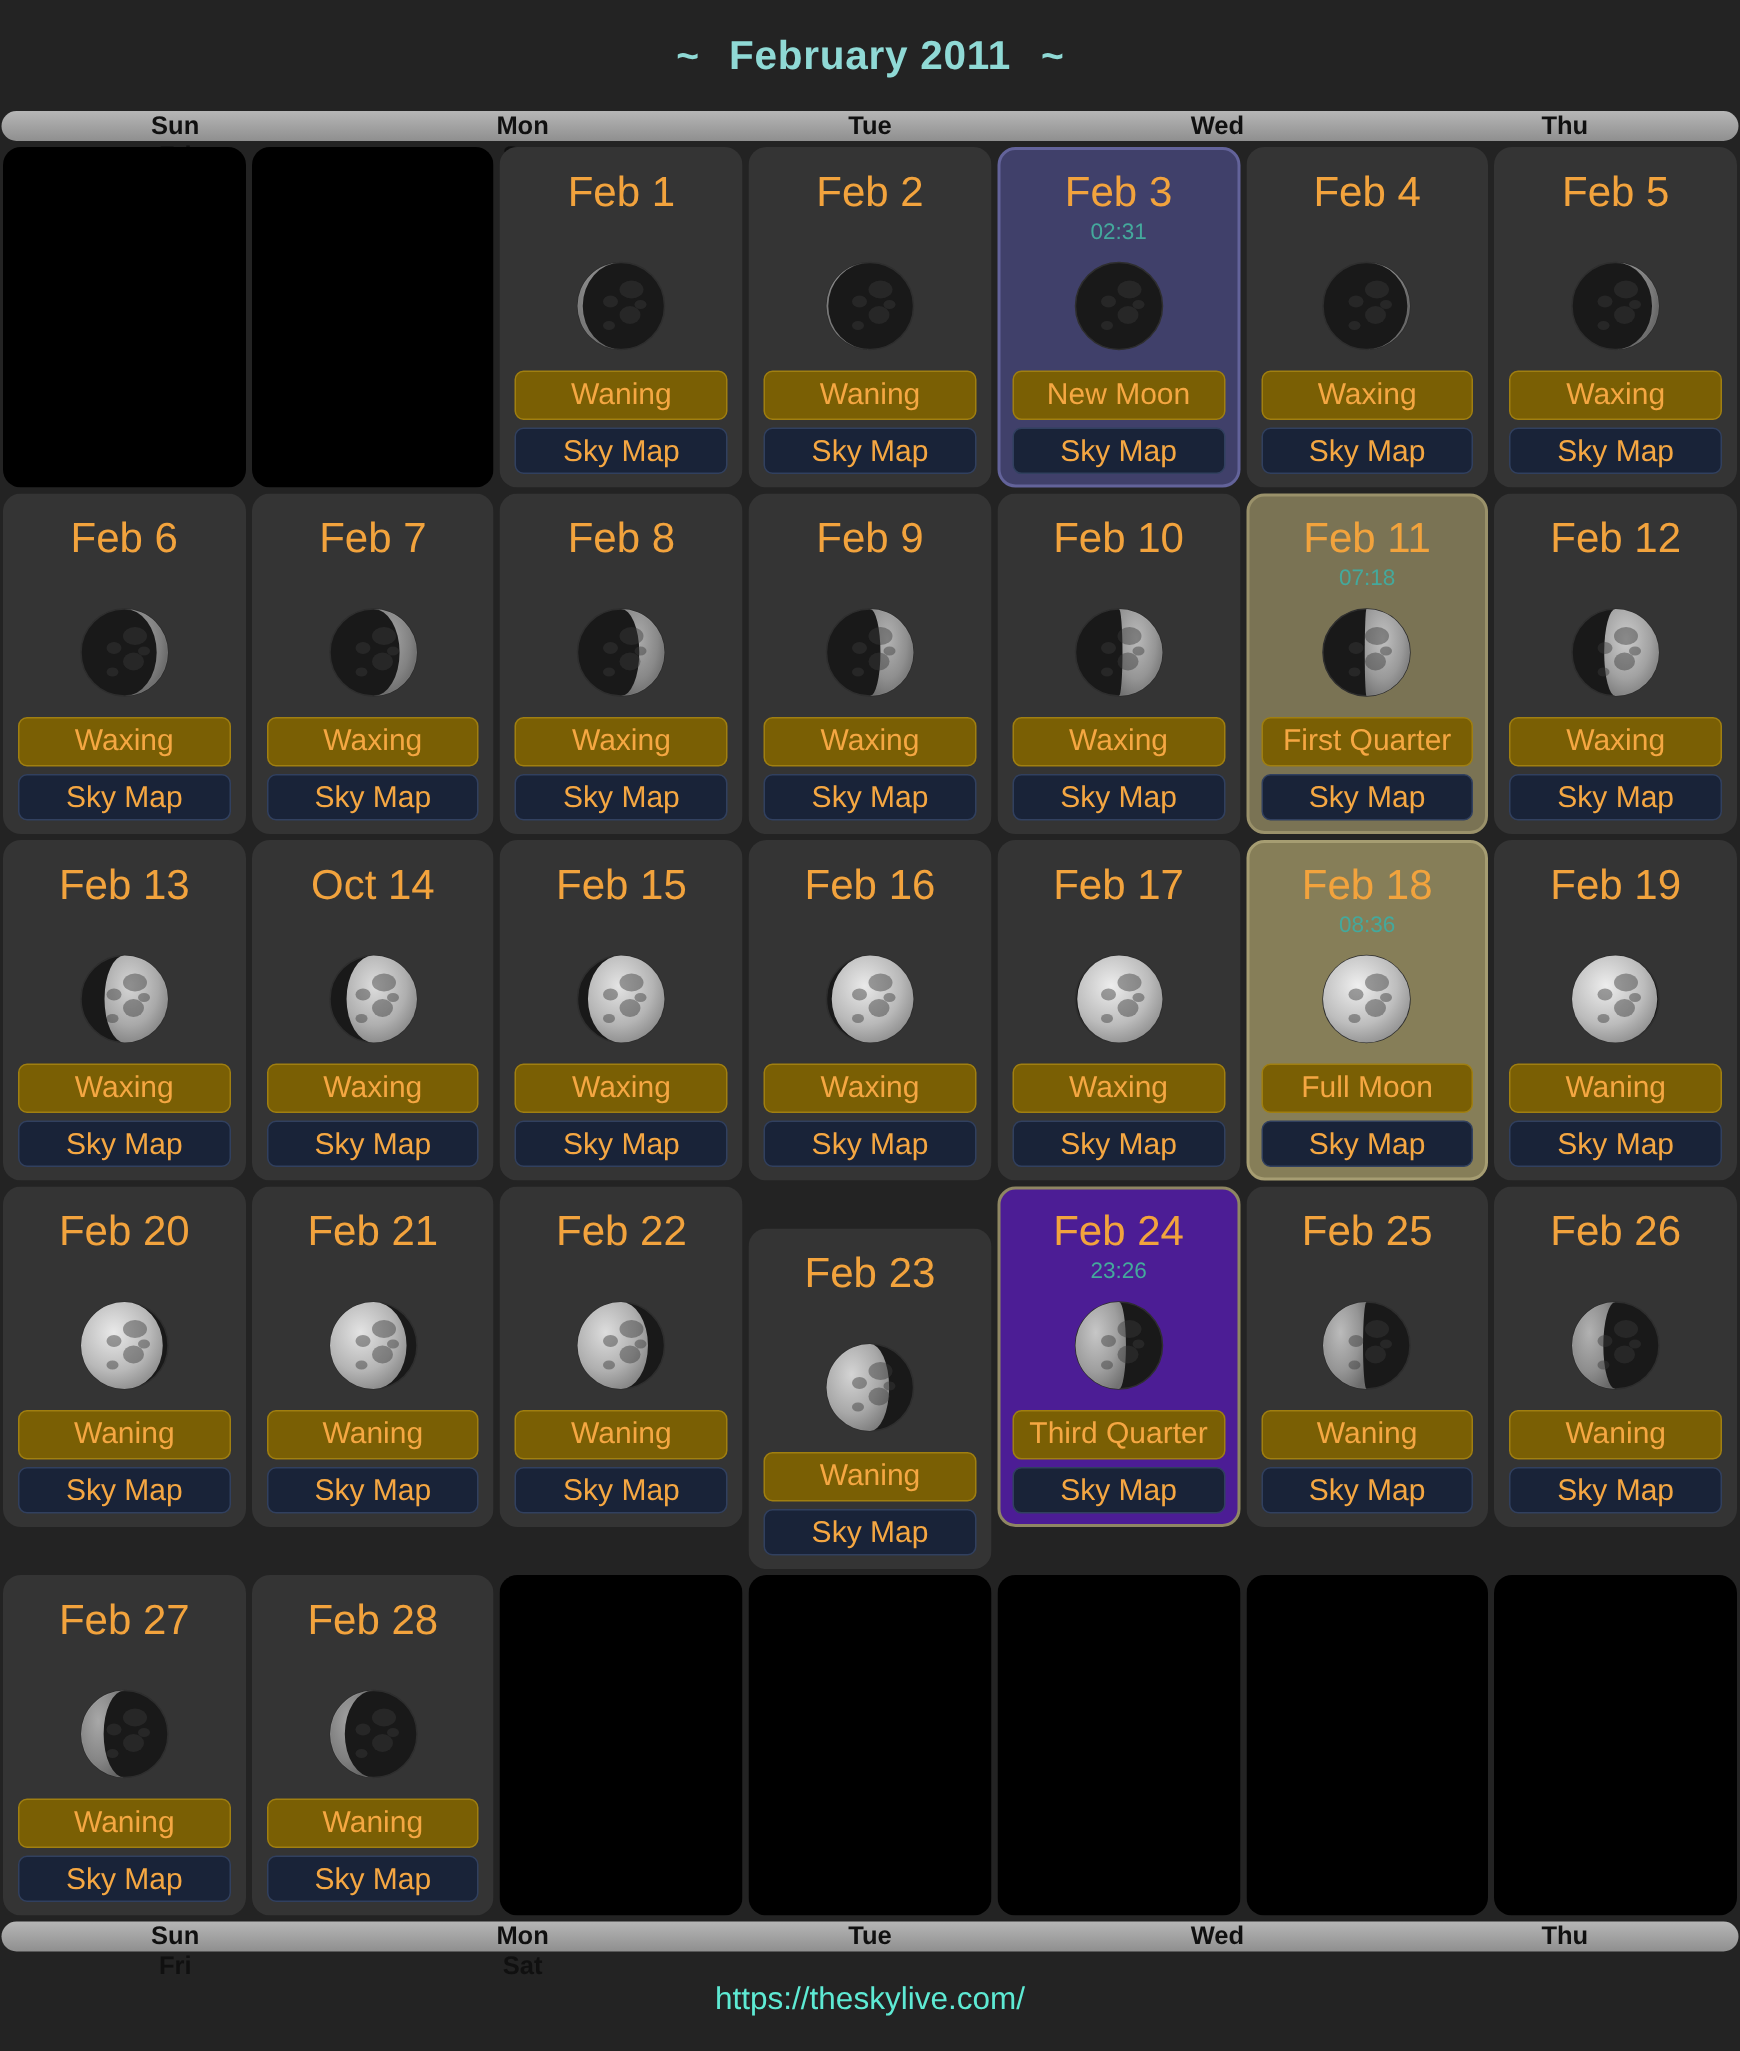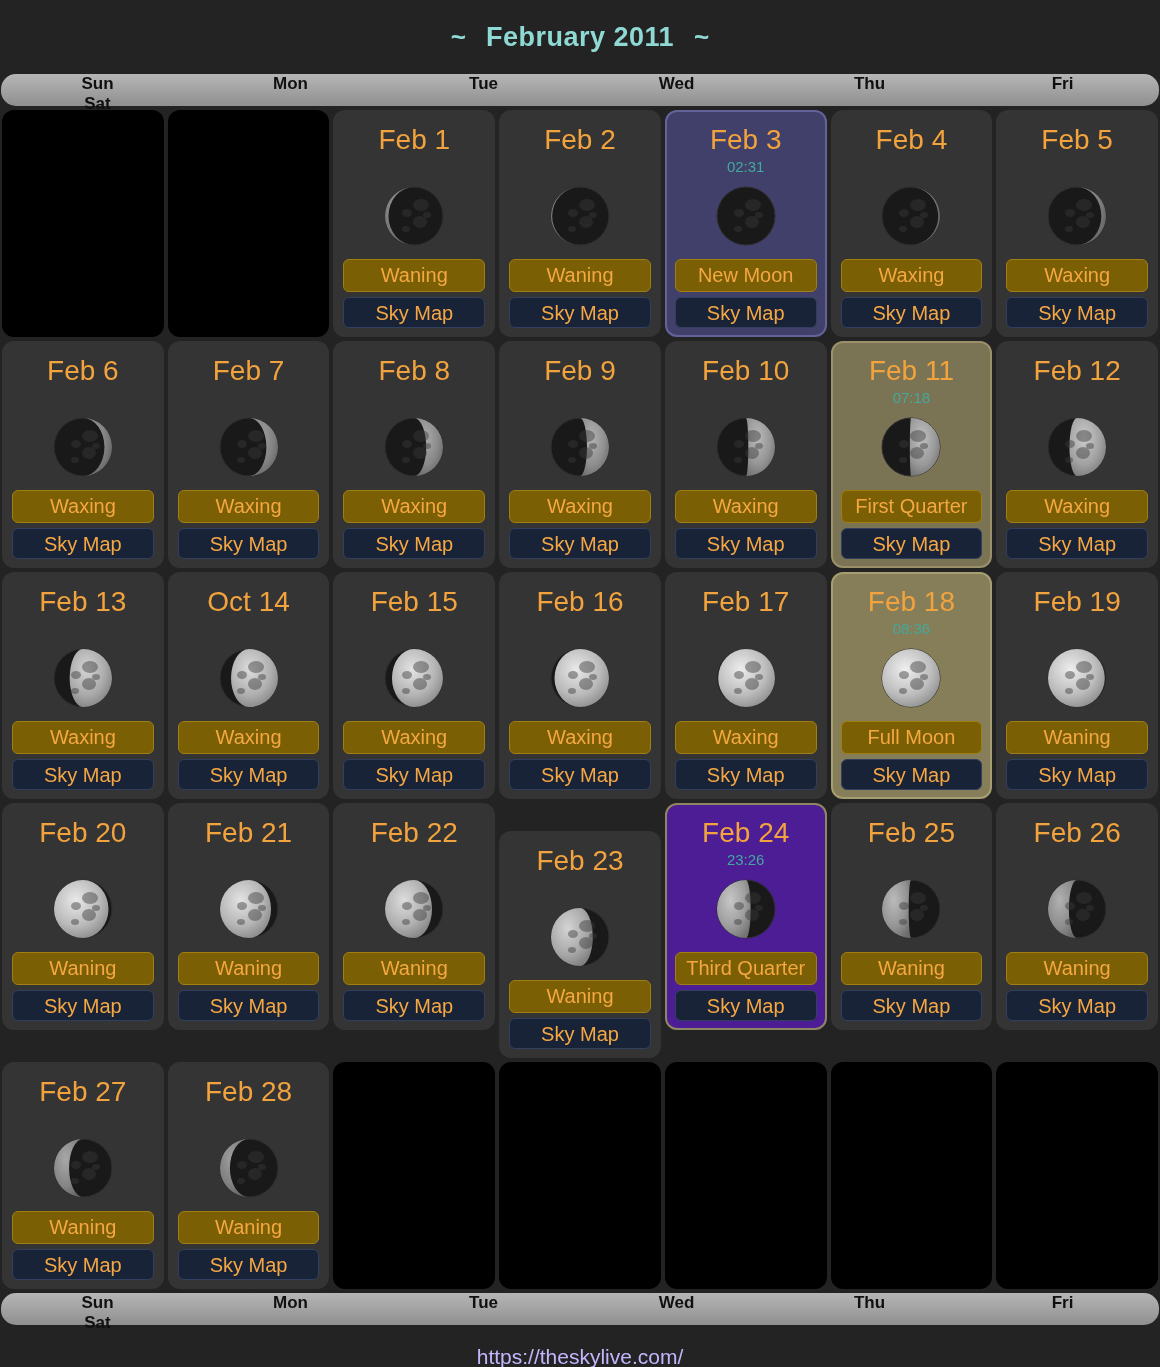--- a/index.html
+++ b/index.html
@@ -5,42 +5,42 @@
   html,body{margin:0;padding:0;background:#232323;width:1160px;
     font-family:"Liberation Sans", sans-serif;}
   .page{width:1160px;min-height:1367px;background:#232323;box-sizing:border-box;}
 
   
   .title-bar{height:74px;display:flex;align-items:center;justify-content:center;}
   .title-bar .tilde{color:#8fd9d5;font-size:26px;font-weight:bold;margin:0 20px;}
   .title-bar .title-text{color:#8fd9d5;font-size:27px;font-weight:bold;letter-spacing:.5px;}
 
   
-  .weekday-bar{height:32px;margin:0 1px;border-radius:15px;
+  .weekday-bar{height:20px;margin:0 1px;border-radius:15px;
     background:linear-gradient(#b6b6b6,#8f8f8f);
-    display:grid;grid-template-columns:repeat(6,1fr);align-items:center;}
+    display:grid;grid-template-columns:repeat(5,1fr);align-items:center;}
   .weekday-bar span{ text-align:center;color:#101010;font-size:17px;font-weight:bold;}
 
   
   .grid{display:grid;grid-template-columns:repeat(7,1fr);gap:4px;padding:4px 2px;}
   .cell{height:227px;border-radius:12px;background:#343434;box-sizing:border-box;
     display:flex;flex-direction:column;align-items:center;border:2px solid transparent;}
   .cell.empty{background:#000;border-color:transparent;}
   .date{margin-top:12px;font-size:28px;color:#f2a33d;}
   .time{height:22px;font-size:15px;color:#44a99c;margin-top:2px;}
   .moon-wrap{width:64px;height:64px;margin-top:4px;}
   .spacer{flex:1;}
   .badge,.skymap{width:calc(100% - 16px);box-sizing:border-box;text-align:center;
     border-radius:6px;font-size:20px;color:#f5a742;line-height:31px;}
   .badge{background:#7a5f04;border:1px solid #a07f10;height:33px;margin-bottom:5px;}
   .skymap{background:#192338;border:1px solid #31405f;height:31px;margin-bottom:7px;cursor:pointer;}
 
   
   .footer{height:64px;display:flex;align-items:center;justify-content:center;}
-  .footer a{color:#c4b5fd;font-size:21px;text-decoration:none;cursor:pointer;}
+  .footer a{color:#5eead4;font-size:21px;text-decoration:none;cursor:pointer;}
 </style>
 </head>
 <body>
 
 <div class="page">
 
   <div class="title-bar">
     <span class="tilde">~</span>
     <span class="title-text">February 2011</span>
     <span class="tilde">~</span>

